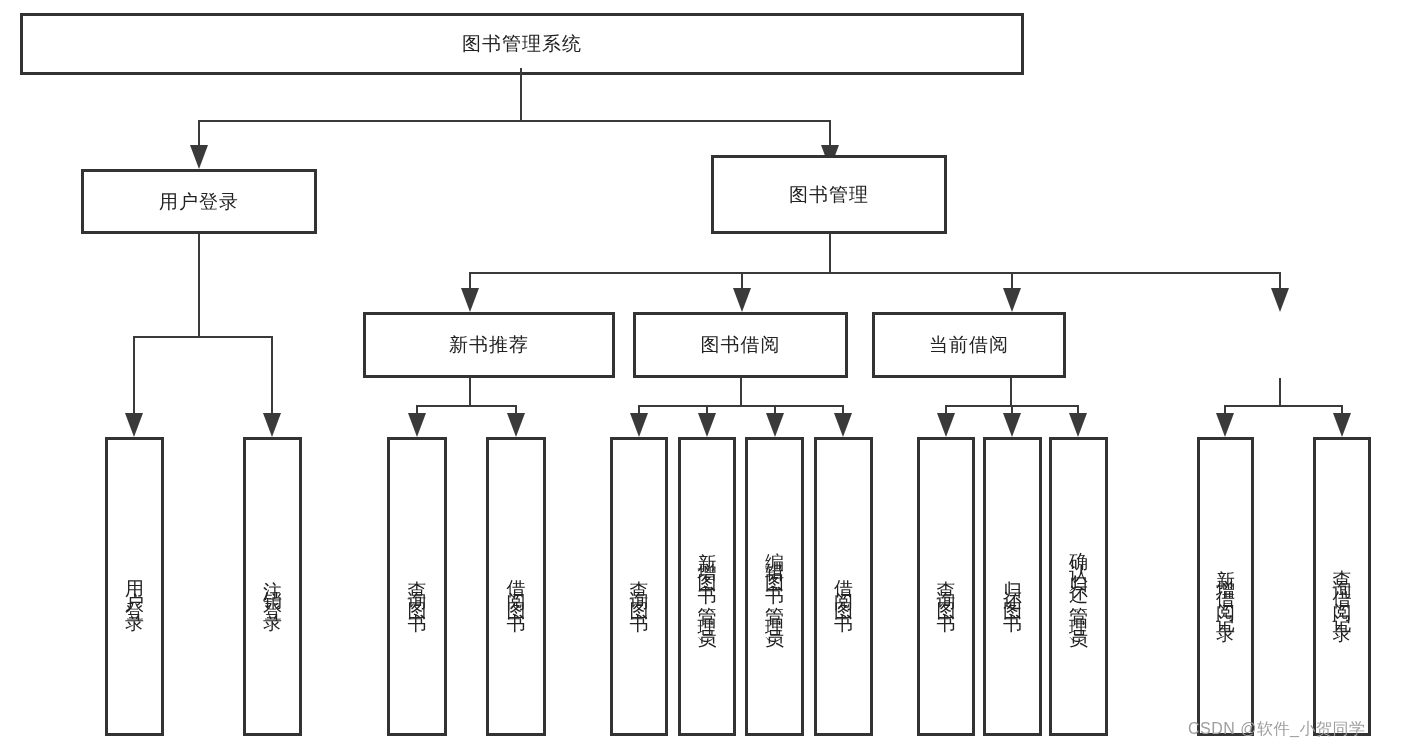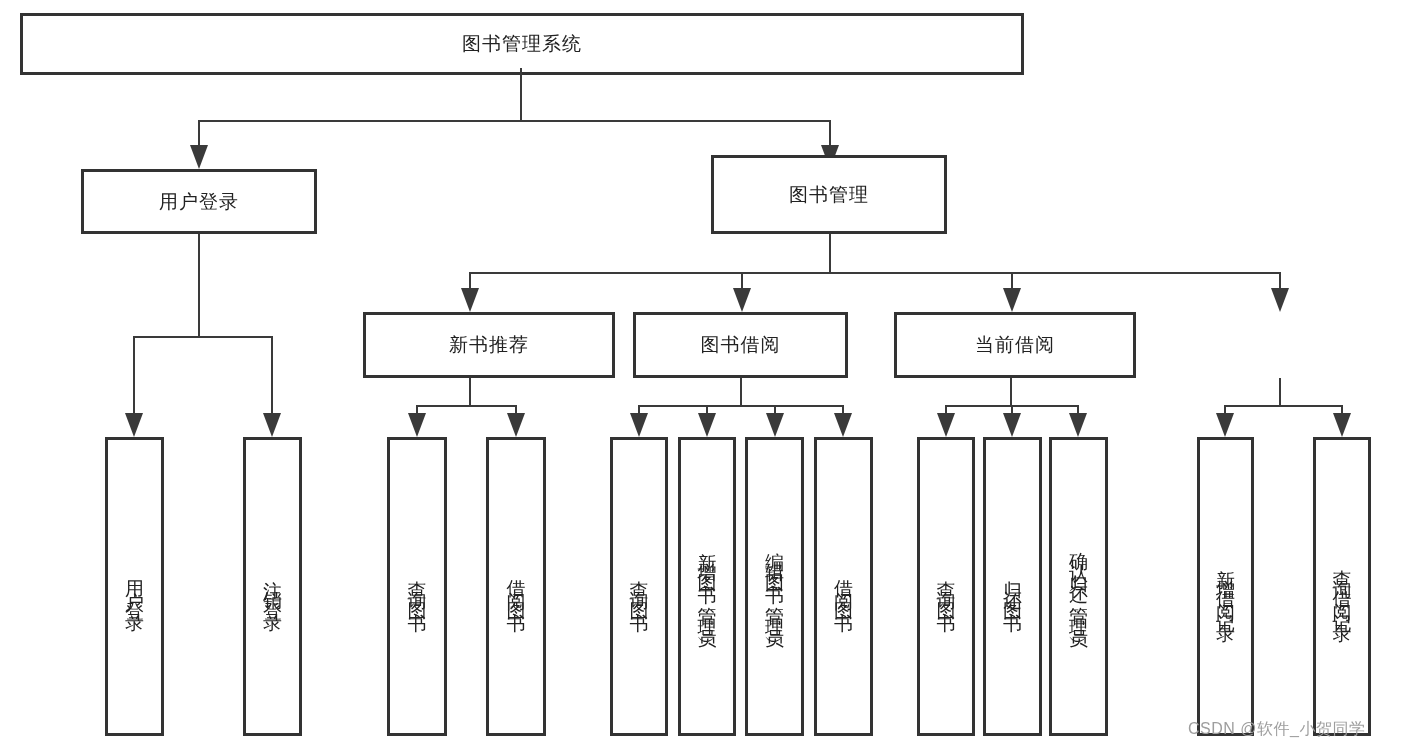--- a/index.html
+++ b/index.html
@@ -79,21 +79,21 @@
   <div class="arrowhead" style="left:1003px;top:288px"></div>
   <div class="vline" style="left:1279px;top:272px;height:20px"></div>
   <div class="arrowhead" style="left:1271px;top:288px"></div>
 
   <div class="hbox" style="left:363px;top:312px;width:252px;height:66px">
     <span>新书推荐</span>
   </div>
   <div class="hbox" style="left:633px;top:312px;width:215px;height:66px">
     <span>图书借阅</span>
   </div>
-  <div class="hbox" style="left:894px;top:312px;width:242px;height:66px">
+  <div class="hbox" style="left:872px;top:312px;width:194px;height:66px">
     <span>当前借阅</span>
   </div>
 
   <div class="vline" style="left:469px;top:378px;height:27px"></div>
   <div class="hline" style="left:416px;top:405px;width:101px"></div>
   <div class="vline" style="left:416px;top:405px;height:15px"></div>
   <div class="arrowhead" style="left:408px;top:413px"></div>
   <div class="vline" style="left:515px;top:405px;height:15px"></div>
   <div class="arrowhead" style="left:507px;top:413px"></div>
 

